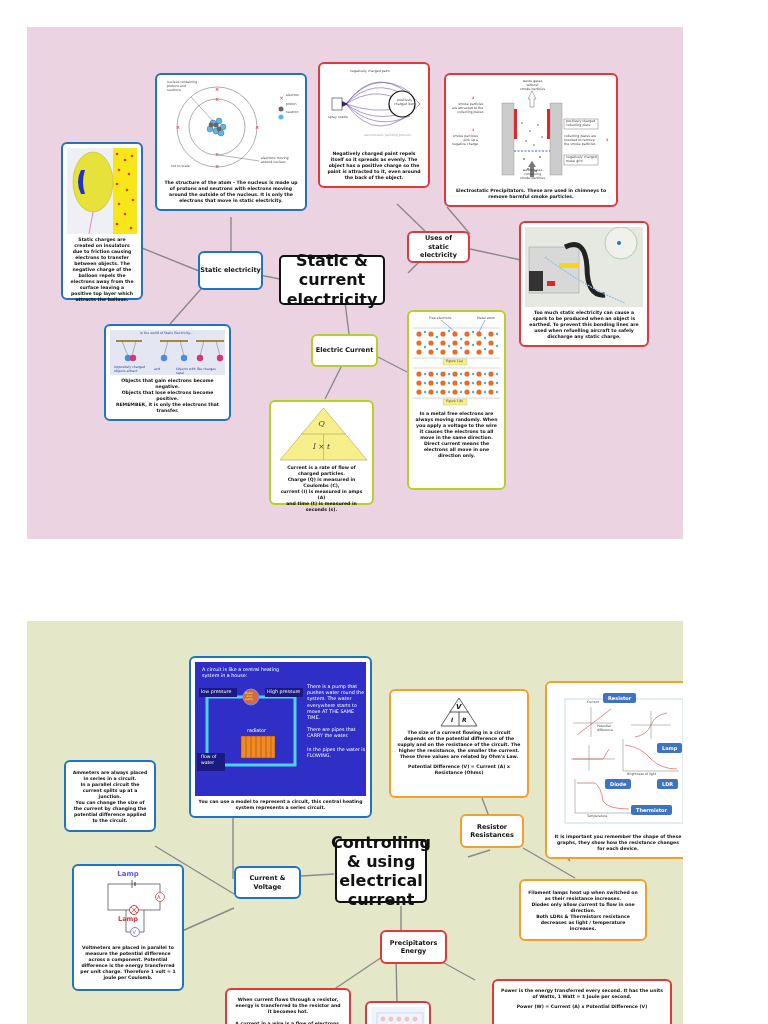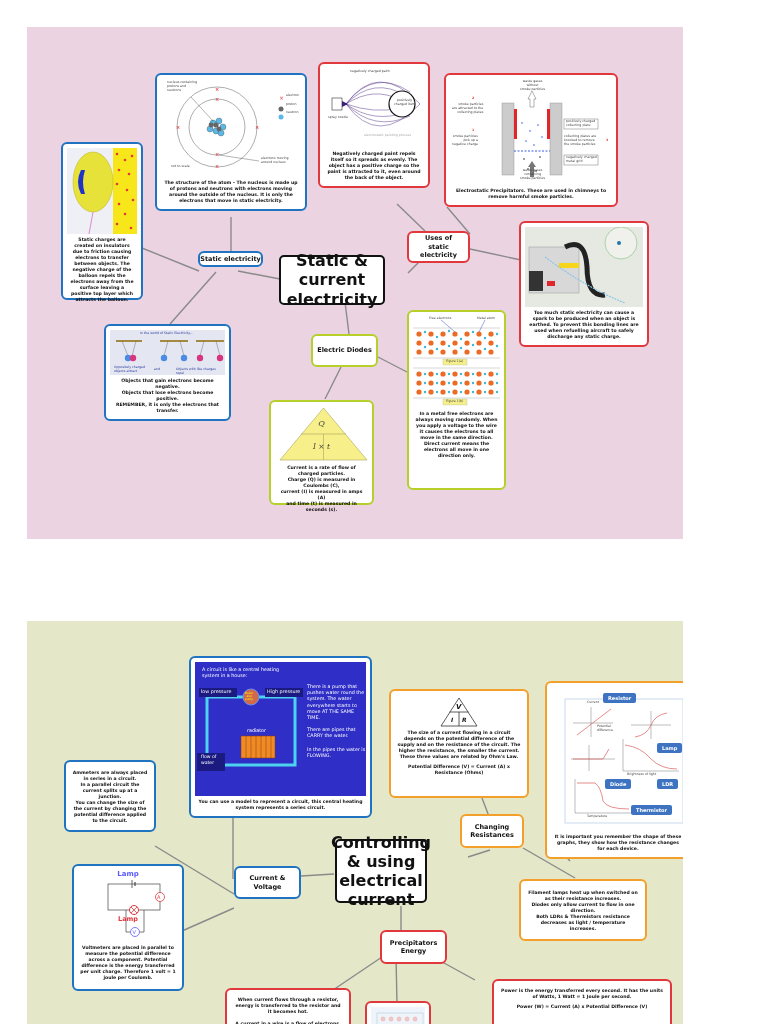--- a/index.html
+++ b/index.html
@@ -42,28 +42,28 @@
     <line x1="443" y1="222" x2="494" y2="233"></line>
     <line x1="318" y1="275" x2="322" y2="307"></line>
     <line x1="351" y1="330" x2="380" y2="345"></line>
     <line x1="314" y1="340" x2="298" y2="372"></line>
   </svg>
 
   <div class="node central" style="left:252px;top:228px;width:106px;height:50px;">
     <span>Static &amp; current electricity</span>
   </div>
 
-  <div class="node branch blue" style="left:171px;top:224px;width:65px;height:16px;">
+  <div class="node branch blue" style="left:171px;top:224px;width:65px;height:39px;">
     <span>Static electricity</span>
   </div>
   <div class="node branch red" style="left:380px;top:204px;width:63px;height:32px;padding:0 6px;">
     <span>Uses of static electricity</span>
   </div>
   <div class="node branch lime" style="left:284px;top:307px;width:67px;height:33px;">
-    <span>Electric Diodes</span>
+    <span>Electric Current</span>
   </div>
 
   <div class="card blue" style="left:128px;top:46px;width:152px;height:138px;">
     <div class="img">
       <svg width="144" height="98" viewBox="0 0 144 98">
         <circle cx="56" cy="48" r="40" fill="none" stroke="#777" stroke-width="0.6"></circle>
         <circle cx="56" cy="48" r="28" fill="none" stroke="#777" stroke-width="0.6"></circle>
         <g fill="#5bb8e6" stroke="#333" stroke-width="0.3">
           <circle cx="52" cy="44" r="3"></circle>
             <circle cx="58" cy="42" r="3"></circle>
@@ -394,21 +394,21 @@
   </svg>
 
   <div class="node central" style="left:308px;top:218px;width:92px;height:64px;">
     <span>Controlling &amp; using electrical current</span>
   </div>
 
   <div class="node branch blue" style="left:207px;top:245px;width:67px;height:33px;padding:0 10px;text-align:center;">
     <span>Current &amp; Voltage</span>
   </div>
   <div class="node branch orange" style="left:433px;top:193px;width:64px;height:34px;padding:0 6px;">
-    <span>Changing Resistances</span>
+    <span>Resistor Resistances</span>
   </div>
   <div class="node branch red" style="left:353px;top:309px;width:67px;height:34px;padding:0 8px;">
     <span>Precipitators Energy</span>
   </div>
 
   <div class="card blue" style="left:162px;top:35px;width:183px;height:162px;">
     <div class="img" style="background:#2f2fc8;color:#fff;">
       <div style="position:absolute;left:7px;top:5px;font-size:4.8px;line-height:1.3;white-space:pre-line;">A circuit is like a central heating
 system in a house:</div>
       <svg width="175" height="130" viewBox="0 0 175 130" style="position:absolute;left:0;top:0;">

